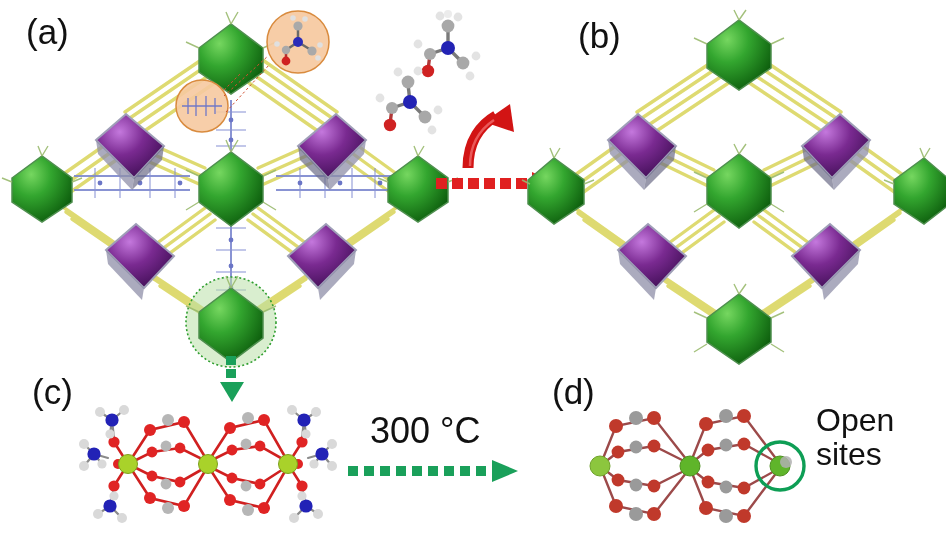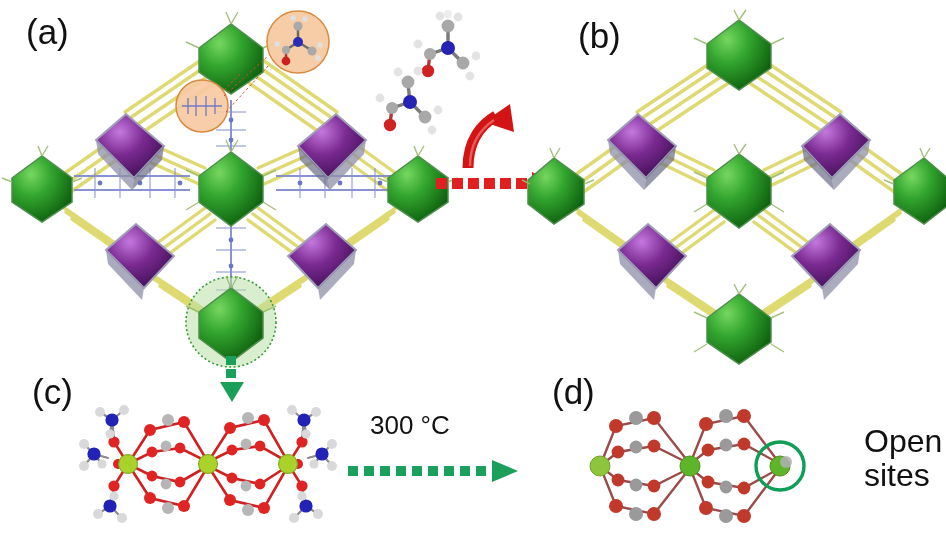--- a/index.html
+++ b/index.html
@@ -5,21 +5,21 @@
   html,body{margin:0;padding:0;background:#fff;}
   body{width:946px;height:543px;overflow:hidden;
        font-family:"Liberation Sans","DejaVu Sans",sans-serif;}
   #figure{position:relative;width:946px;height:543px;background:#ffffff;}
 
   .panel-label{position:absolute;font-size:35px;color:#111;letter-spacing:0px;line-height:1;}
 
   .stage{position:absolute;}
   svg{display:block;overflow:visible;}
 
-  .txt-temp{position:absolute;font-size:26px;color:#111;white-space:nowrap;}
+  .txt-temp{position:absolute;font-size:36px;color:#111;white-space:nowrap;}
   .txt-oms{position:absolute;font-size:32px;color:#111;line-height:1.06;}
   .txt-oms div{white-space:nowrap;}
 </style>
 </head>
 <body>
 
 <div id="figure">
 
   <div class="panel-label" style="left:26px;top:14px;">(a)</div>
   <div class="panel-label" style="left:578px;top:18px;">(b)</div>
@@ -545,18 +545,18 @@
     <g>
       <circle cx="18" cy="70" r="10" fill="#8cc63e" stroke="#6fa22b" stroke-width="1"></circle>
       <circle cx="108" cy="70" r="10" fill="#5fb52a" stroke="#4d9120" stroke-width="1"></circle>
       <circle cx="198" cy="70" r="10" fill="#5fb52a" stroke="#4d9120" stroke-width="1"></circle>
       <circle cx="204" cy="66" r="6" fill="#b0b0b0" opacity=".85"></circle>
     </g>
     <circle cx="198" cy="70" r="24" fill="none" stroke="#0e9e55" stroke-width="3.4"></circle>
   </svg>
   </div>
 
-  <div class="txt-oms" style="left:816px;top:425px;margin-left:48px;">
+  <div class="txt-oms" style="left:816px;top:404px;">
     <div>Open</div>
     <div>sites</div>
   </div>
 
 </div>
 
 </body></html>

